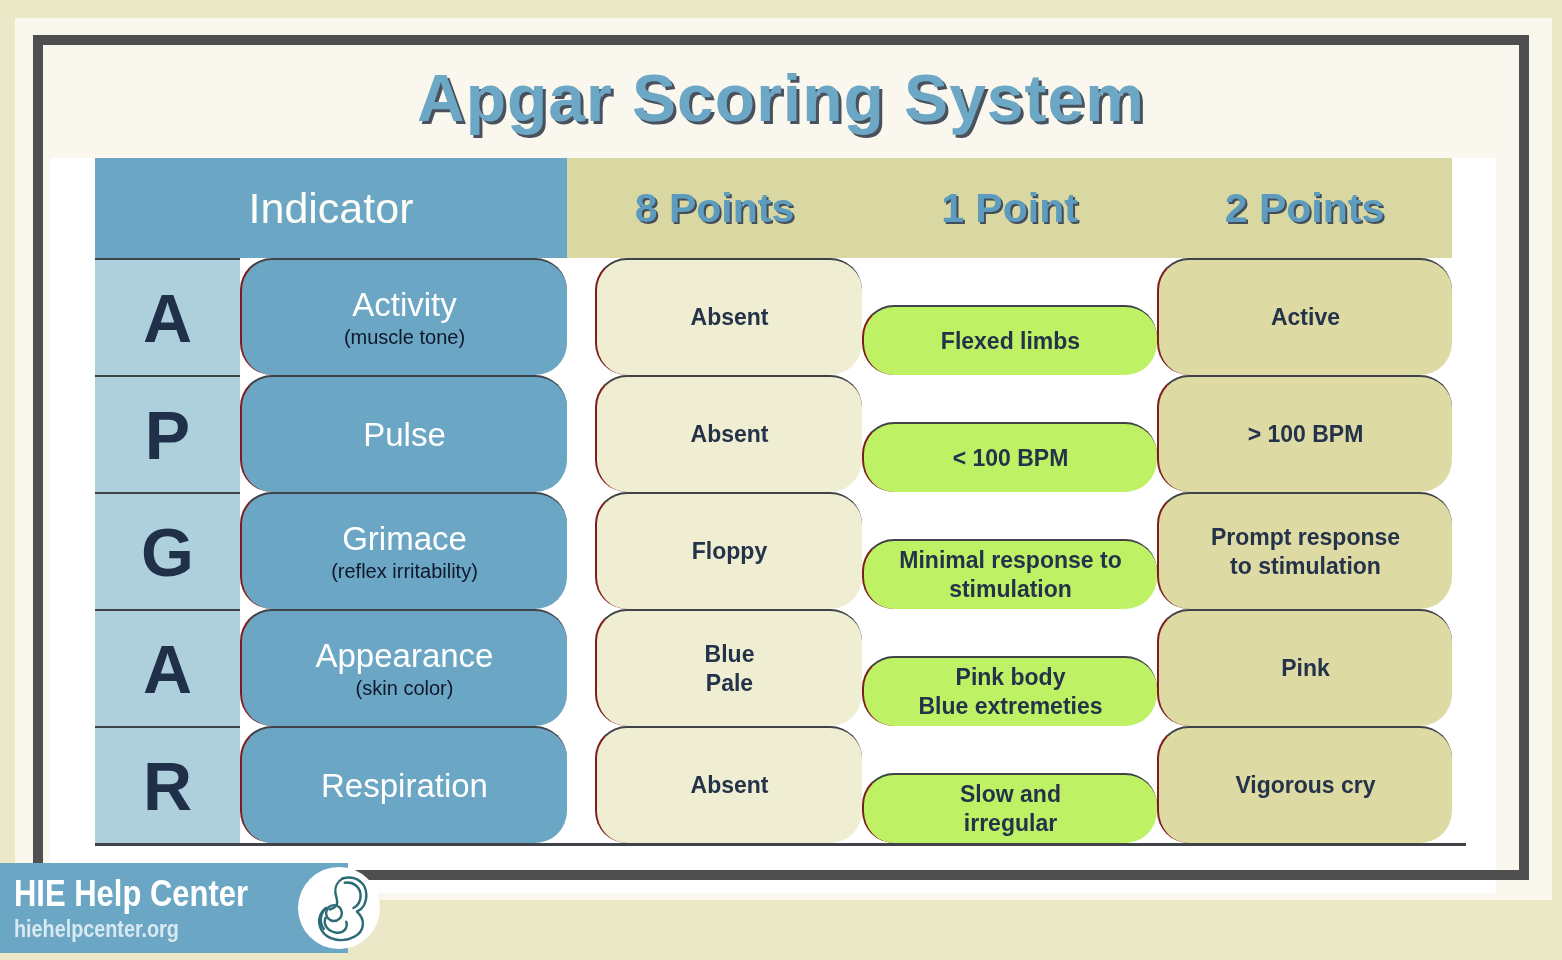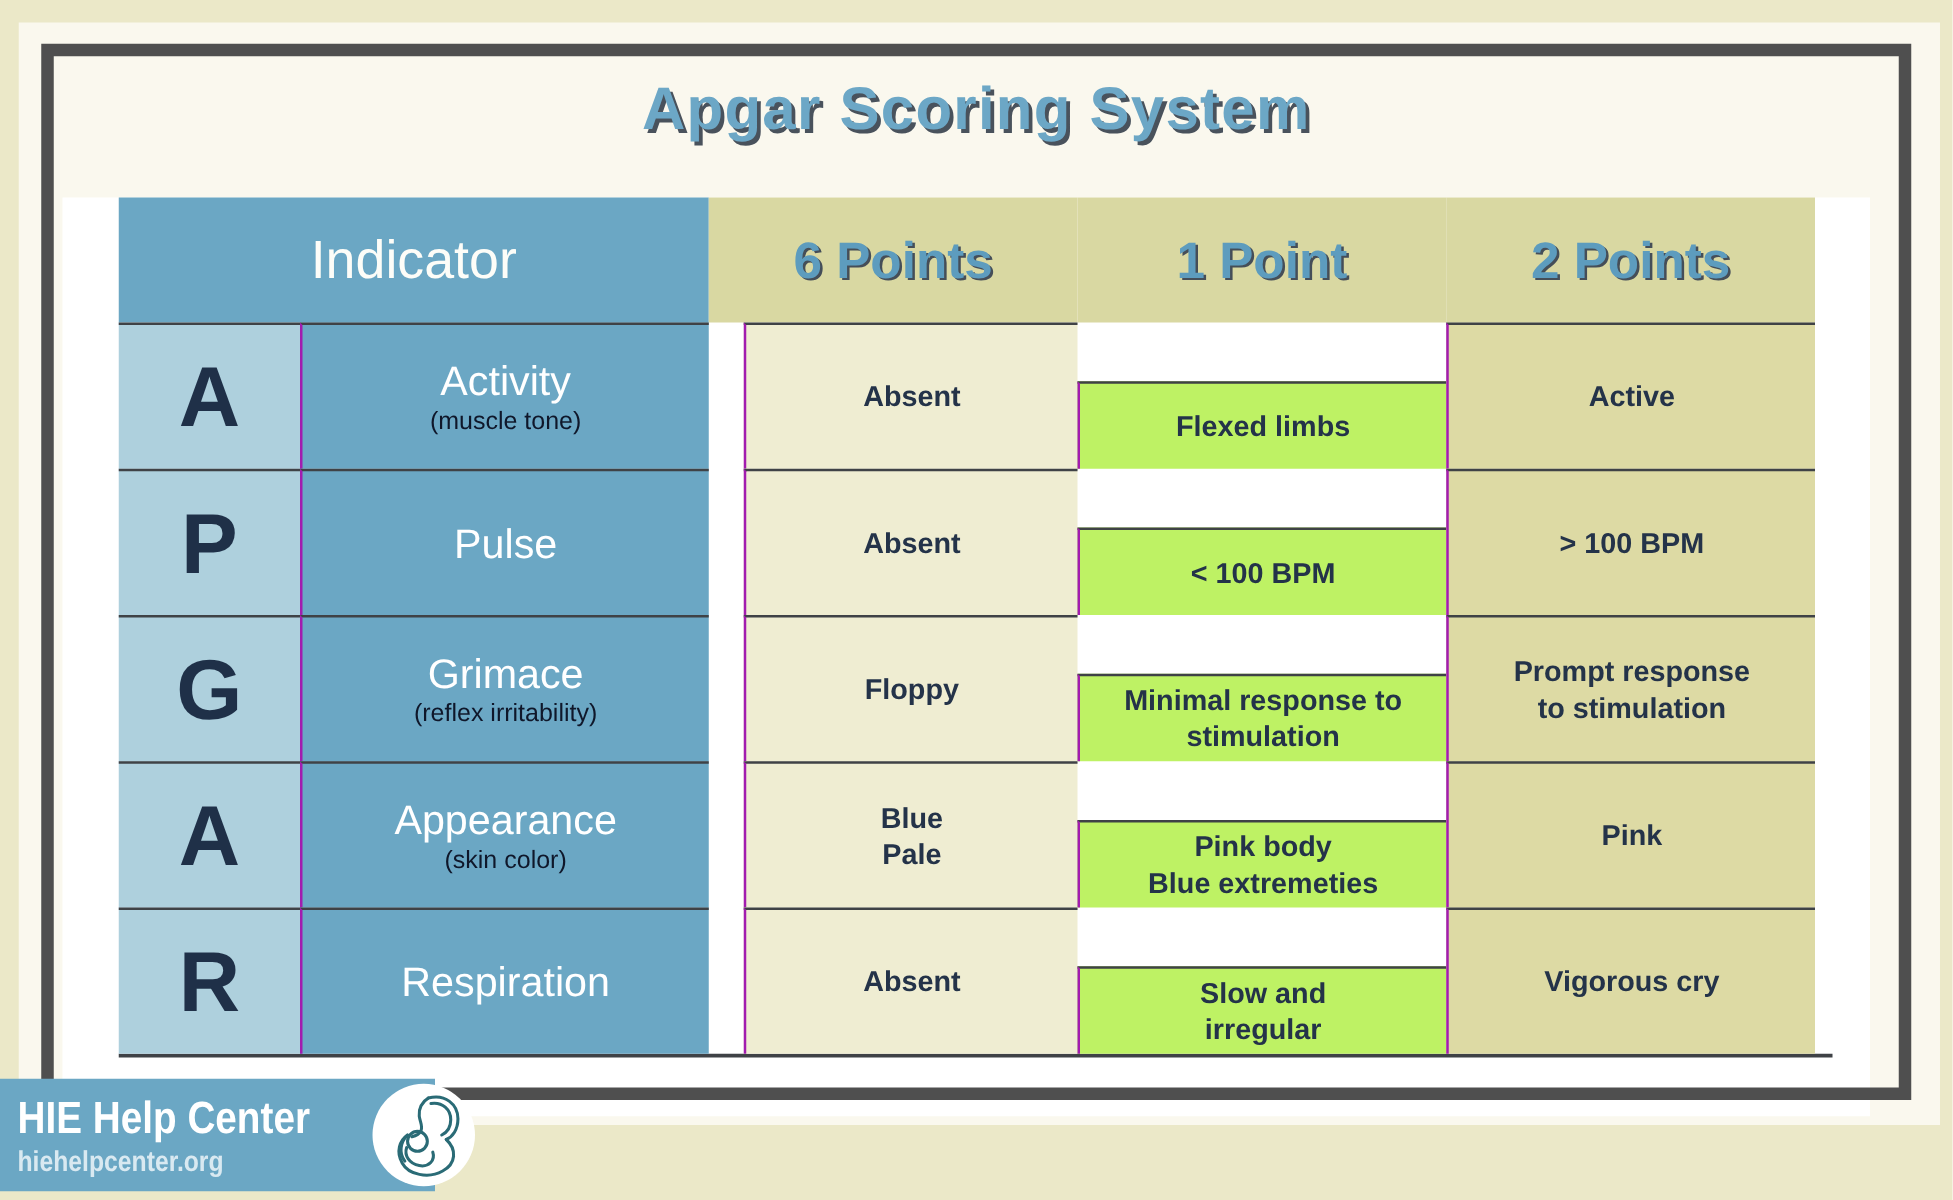--- a/index.html
+++ b/index.html
@@ -7,36 +7,36 @@
     width:1562px;height:960px;position:relative;overflow:hidden;
     background:#ebe8c8;
     font-family:"Liberation Sans","DejaVu Sans",sans-serif;
   }
   .panel{position:absolute;left:15px;top:18px;right:10px;bottom:60px;background:#faf8ee;}
   .white-band{position:absolute;left:50px;top:158px;width:1446px;height:735px;background:#ffffff;z-index:1;}
   .frame{position:absolute;left:33px;top:35px;width:1496px;height:845px;box-sizing:border-box;
          border:10px solid #4f4f4f;z-index:3;pointer-events:none;}
   .page-title{
     position:absolute;left:0;right:0;top:62px;z-index:2;text-align:center;
-    font-size:48px;font-weight:bold;letter-spacing:1px;color:#6ca7c6;
+    font-size:66px;font-weight:bold;letter-spacing:1px;color:#6ca7c6;
     text-shadow:3px 3px 0 #49525c;line-height:1.1;
   }
   .apgar-table{
     position:absolute;left:95px;top:158px;width:1371px;height:685px;z-index:2;
     display:grid;grid-template-columns:145px 327px 295px 295px 295px;
     grid-template-rows:100px repeat(5,1fr);
     border-bottom:3px solid #3f4246;box-sizing:content-box;
   }
   .cell{display:flex;flex-direction:column;align-items:center;justify-content:center;
         box-sizing:border-box;text-align:center;}
   .h-indicator{grid-column:1 / span 2;background:#6ba7c4;color:#fdfdf8;font-size:43px;font-weight:normal;}
   .h-points{background:#d9d8a2;color:#5d9cbe;font-size:41px;font-weight:bold;
             text-shadow:2px 2px 0 #454e58;}
   .rt{border-top:2px solid #3f4246;}
-  .bl{border-left:2px solid #a21caf;}
+  .bl{border-left:2px solid #7f1d1d;border-radius:32px;}
   .letter-cell{background:#aed0dd;color:#1f3048;font-size:68px;font-weight:600;}
   .name-cell{background:#6ba7c4;color:#ffffff;}
   .name-cell .nm{font-size:33px;line-height:1.15;}
   .name-cell .sub{font-size:20px;color:#0f172a;margin-top:3px;}
   .name-cell .sub:empty{display:none;}
   .val{font-size:23px;font-weight:bold;color:#243349;white-space:pre-line;line-height:1.25;}
   .v0{background:#efedd2;margin-left:28px;}
   .v1{background:#bef264;margin-top:47px;}
   .v2{background:#dddaa4;text-align:center;}
   .logo-box{
@@ -55,21 +55,21 @@
 
 <div class="panel"></div>
 <div class="white-band"></div>
 <div class="frame"></div>
 
 <div class="page-title">Apgar Scoring System</div>
 
 <div class="apgar-table">
 
   <div class="cell h-indicator">Indicator</div>
-  <div class="cell h-points">6 Points</div>
+  <div class="cell h-points">8 Points</div>
   <div class="cell h-points">1 Point</div>
   <div class="cell h-points">2 Points</div>
 
   <div class="cell letter-cell rt">A</div>
   <div class="cell name-cell rt bl">
     <span class="nm">Activity</span>
     <span class="sub">(muscle tone)</span>
   </div>
   <div class="cell val v0 rt bl">Absent</div>
   <div class="cell val v1 rt bl">Flexed limbs</div>

